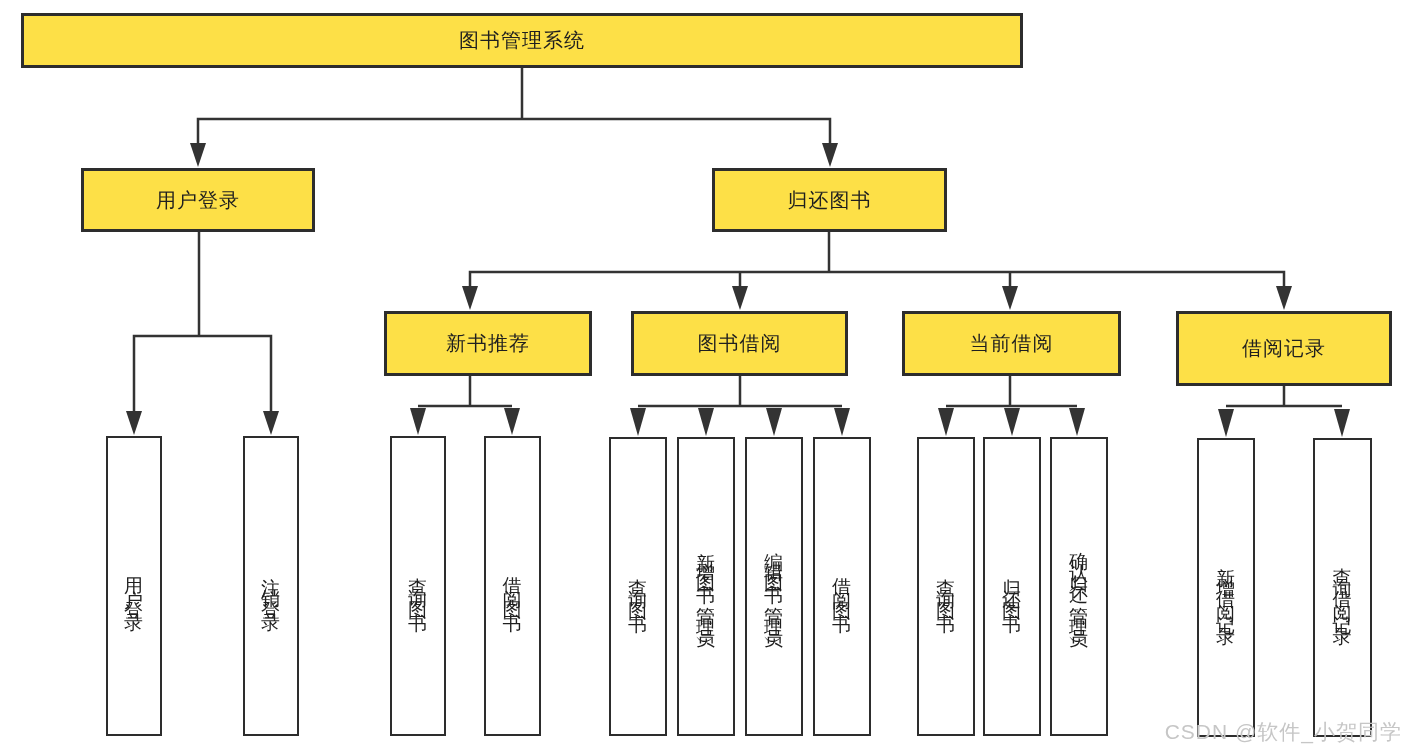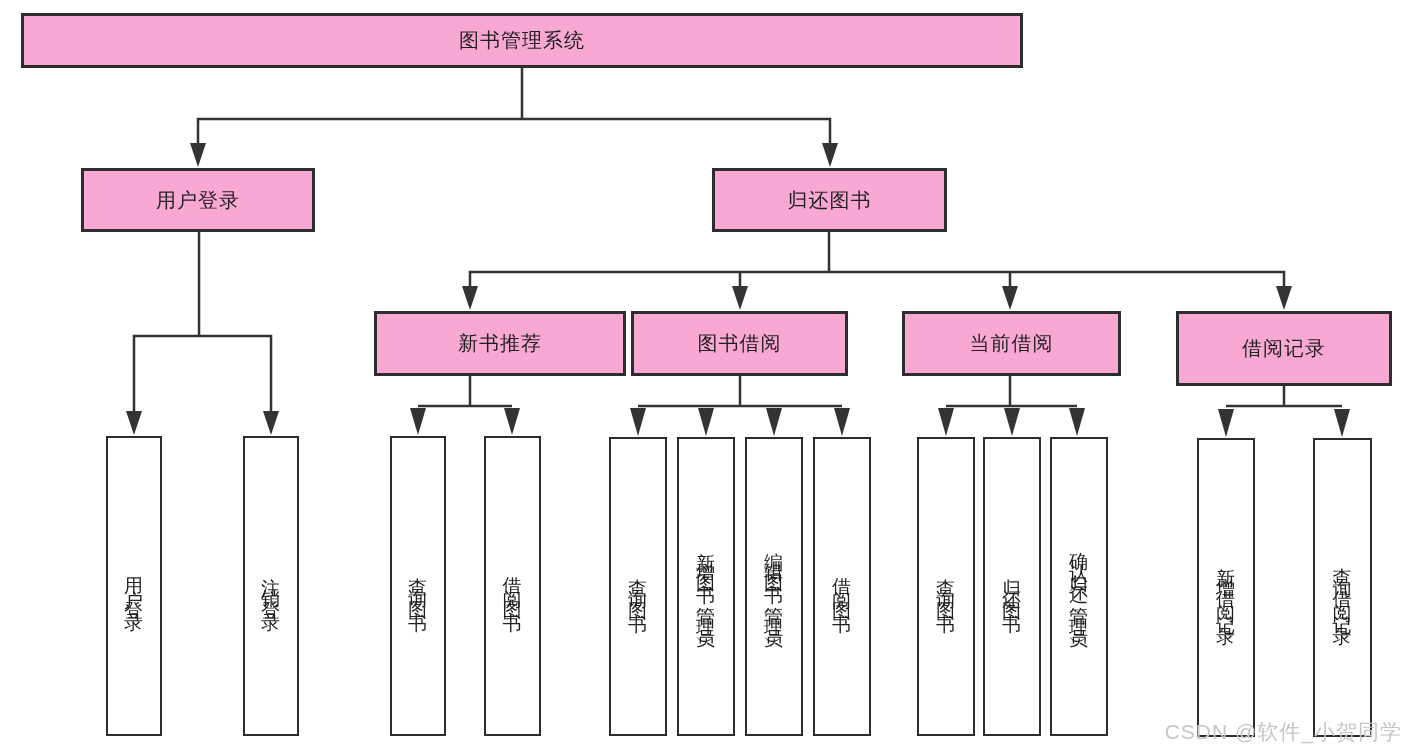--- a/index.html
+++ b/index.html
@@ -6,21 +6,21 @@
   #canvas{
     position:relative;
     width:1405px;height:747px;
     background:#ffffff;
     font-family:"Liberation Sans","DejaVu Sans",sans-serif;
     overflow:hidden;
   }
   #wires{position:absolute;left:0;top:0;z-index:1;}
   .node{
     position:absolute;z-index:2;
-    border:3px solid #2d2d2d;background:#f9a8d4;
+    border:3px solid #2d2d2d;background:#fde047;
     display:flex;align-items:center;justify-content:center;
     box-sizing:border-box;
     font-size:20px;color:#1f1f1f;letter-spacing:1px;
   }
   .leaf{
     position:absolute;z-index:2;
     border:2px solid #2d2d2d;background:#ffffff;
     display:flex;align-items:center;justify-content:center;
     box-sizing:border-box;
   }
@@ -82,21 +82,21 @@
     <span>图书管理系统</span>
   </div>
 
   <div class="node" style="left:81px;top:168px;width:234px;height:64px">
     <span>用户登录</span>
   </div>
   <div class="node" style="left:712px;top:168px;width:235px;height:64px">
     <span>归还图书</span>
   </div>
 
-  <div class="node" style="left:374px;top:311px;width:252px;height:65px">
+  <div class="node" style="left:384px;top:311px;width:208px;height:65px">
     <span>新书推荐</span>
   </div>
   <div class="node" style="left:631px;top:311px;width:217px;height:65px">
     <span>图书借阅</span>
   </div>
   <div class="node" style="left:902px;top:311px;width:219px;height:65px">
     <span>当前借阅</span>
   </div>
   <div class="node" style="left:1176px;top:311px;width:216px;height:75px">
     <span>借阅记录</span>

